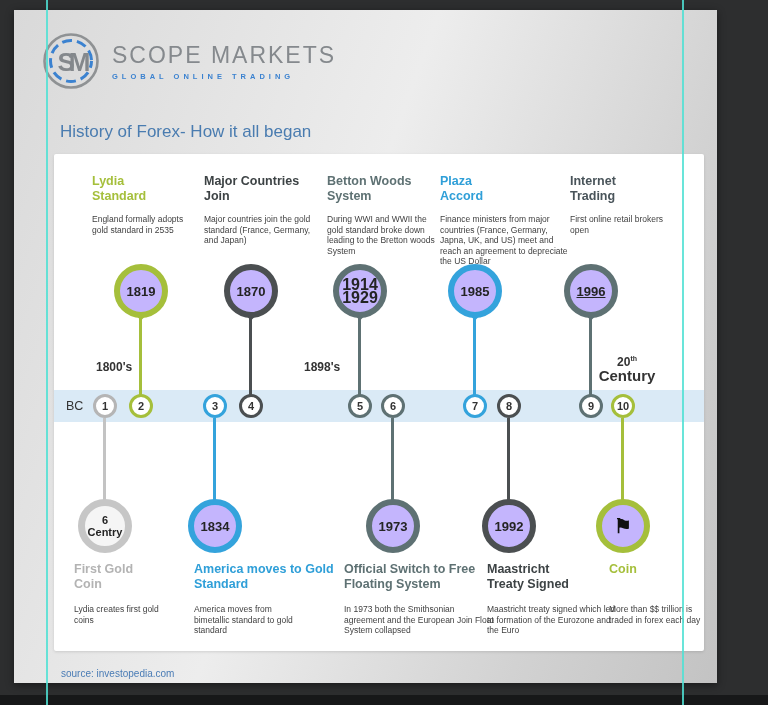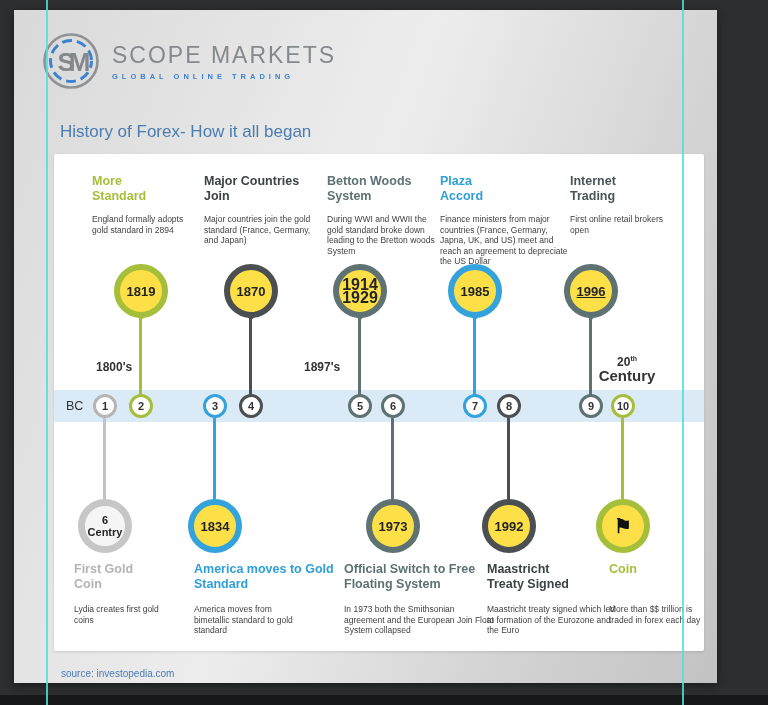--- a/index.html
+++ b/index.html
@@ -35,21 +35,21 @@
   .ev-desc  { position:absolute; font-size:8.5px; color:#3f3f3f; line-height:10.5px; }
 
   .c-green  { color:#a5bf3b; }
   .c-dark   { color:#3d4345; }
   .c-slate  { color:#5e7173; }
   .c-dslate { color:#49545a; }
   .c-blue   { color:#2f9fd8; }
   .c-lgray  { color:#b3b3b3; }
 
   
-  .big { position:absolute; width:54px; height:54px; border-radius:50%; background:#fde047;
+  .big { position:absolute; width:54px; height:54px; border-radius:50%; background:#c4b5fd;
     display:flex; align-items:center; justify-content:center; z-index:6; text-align:center;
     font-weight:bold; color:#242424; font-size:13px; white-space:pre-line; }
   .big.two { font-size:16px; line-height:13px; }
   .rg { border:6px solid #a5bf3b; }
   .rb { border:6px solid #34a3dc; }
   .rd { border:6px solid #4b4f51; }
   .rs { border:6px solid #5e7173; }
   .rcoin { border:7px solid #c6c6c6; background:#f5f5f5; font-size:11px; line-height:12px; }
   .flag-glyph { font-size:20px; color:#111; }
 
@@ -99,29 +99,29 @@
     </div>
 
     <div class="page-title">History of Forex- How it all began</div>
 
     <div class="card">
 
       <div class="band"></div>
       <div class="bc-label">BC</div>
 
       <div class="era" style="left:42px; top:206px;">1800's</div>
-      <div class="era" style="left:250px; top:206px;">1897's</div>
+      <div class="era" style="left:250px; top:206px;">1898's</div>
       <div class="era era-cent" style="left:528px; top:198px; width:90px;">
         <div><span>20</span><sup>th</sup></div>
         <div style="font-size:15px;">Century</div>
       </div>
 
-      <div class="ev-title c-green pre" style="left:38px; top:20px; width:95px;">More
+      <div class="ev-title c-green pre" style="left:38px; top:20px; width:95px;">Lydia
 Standard</div>
-      <div class="ev-desc" style="left:38px; top:60px; width:108px;">England formally adopts gold standard in 2894</div>
+      <div class="ev-desc" style="left:38px; top:60px; width:108px;">England formally adopts gold standard in 2535</div>
 
       <div class="ev-title c-dark" style="left:150px; top:20px; width:118px;">Major Countries Join</div>
       <div class="ev-desc" style="left:150px; top:60px; width:118px;">Major countries join the gold standard (France, Germany, and Japan)</div>
 
       <div class="ev-title c-slate" style="left:273px; top:20px; width:110px;">Betton Woods System</div>
       <div class="ev-desc" style="left:273px; top:60px; width:112px;">During WWI and WWII the gold standard broke down leading to the Bretton woods System</div>
 
       <div class="ev-title c-blue pre" style="left:386px; top:20px; width:90px;">Plaza
 Accord</div>
       <div class="ev-desc" style="left:386px; top:60px; width:128px;">Finance ministers from major countries (France, Germany, Japna, UK, and US) meet and reach an agreement to depreciate the US Dollar</div>

